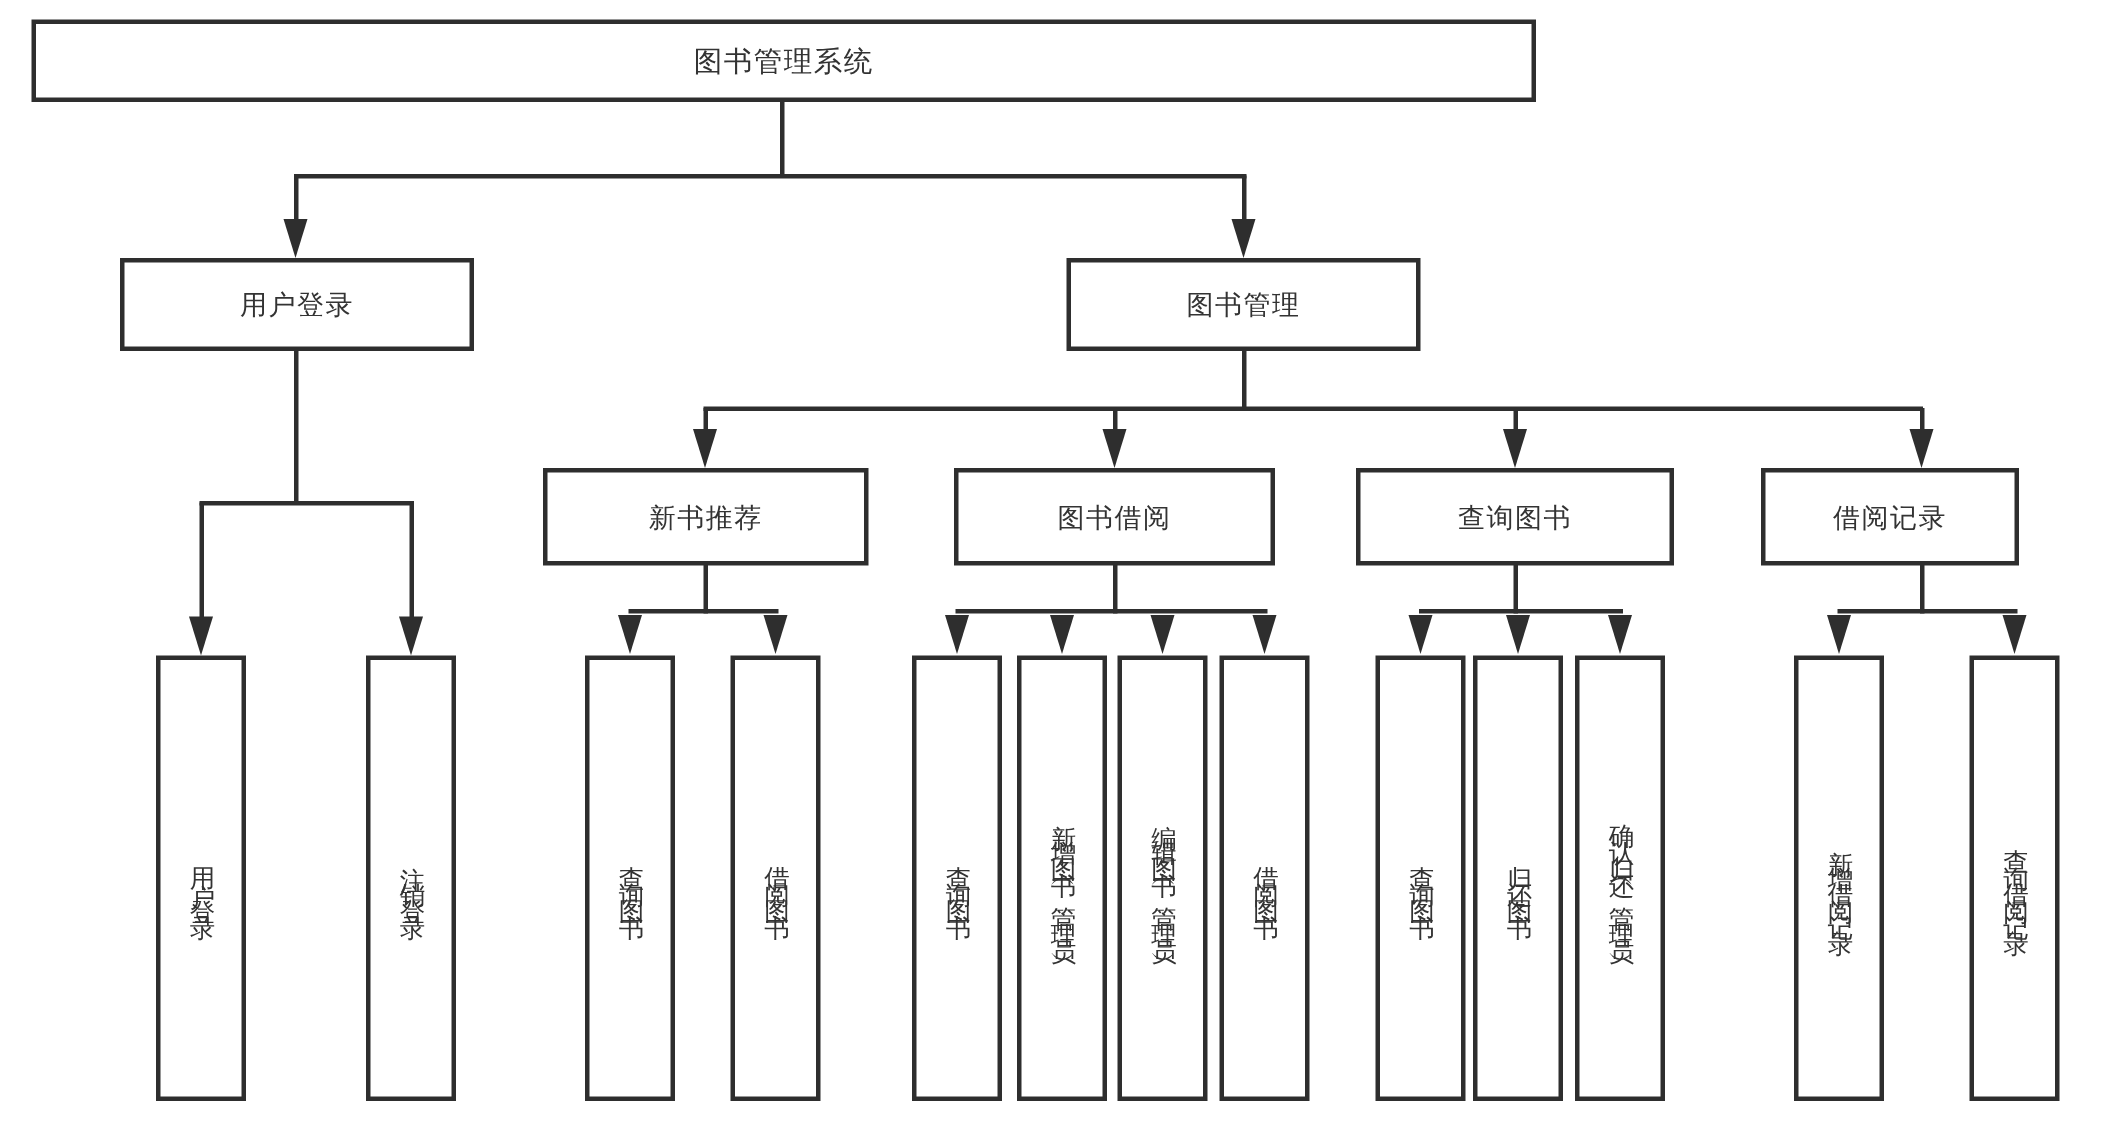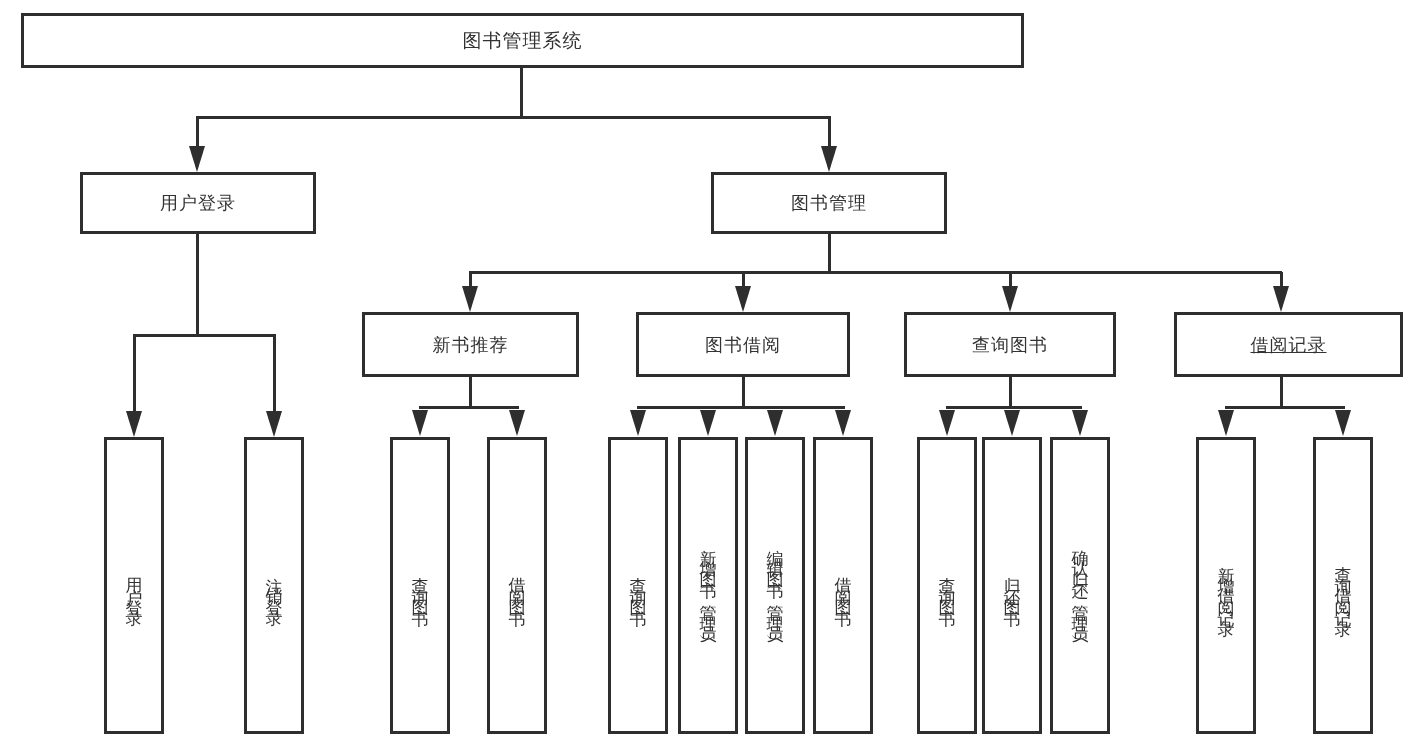--- a/index.html
+++ b/index.html
@@ -69,21 +69,21 @@
 
   <div class="box" style="left:362px;top:312px;width:217px;height:65px;">
     <span class="hlabel">新书推荐</span>
   </div>
   <div class="box" style="left:636px;top:312px;width:214px;height:65px;text-align:center;">
     <span class="hlabel">图书借阅</span>
   </div>
   <div class="box" style="left:904px;top:312px;width:212px;height:65px;">
     <span class="hlabel">查询图书</span>
   </div>
-  <div class="box" style="left:1174px;top:312px;width:229px;height:65px;text-decoration:underline;">
+  <div class="box" style="left:1174px;top:312px;width:172px;height:65px;">
     <span class="hlabel">借阅记录</span>
   </div>
 
   <div class="box leaf" style="left:104px;">
     <span class="vtext">用户登录</span>
   </div>
   <div class="box leaf" style="left:244px;">
     <span class="vtext">注销登录</span>
   </div>
 

